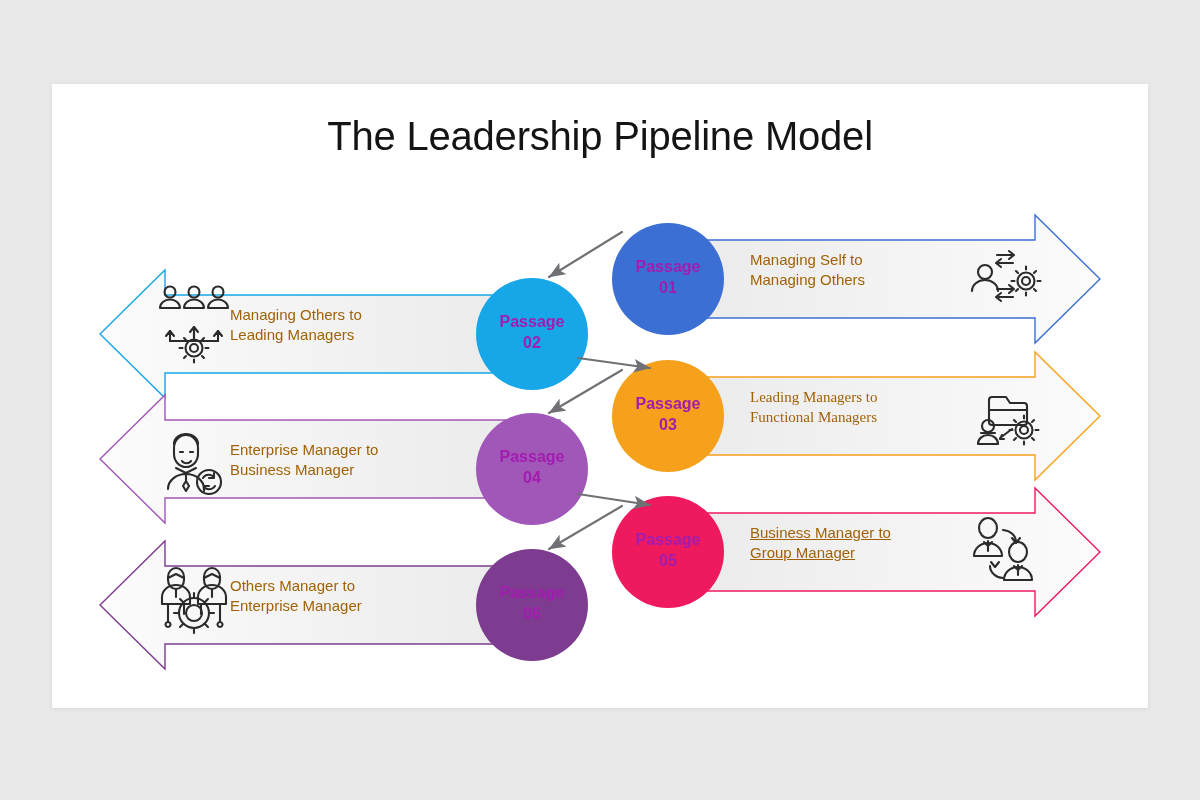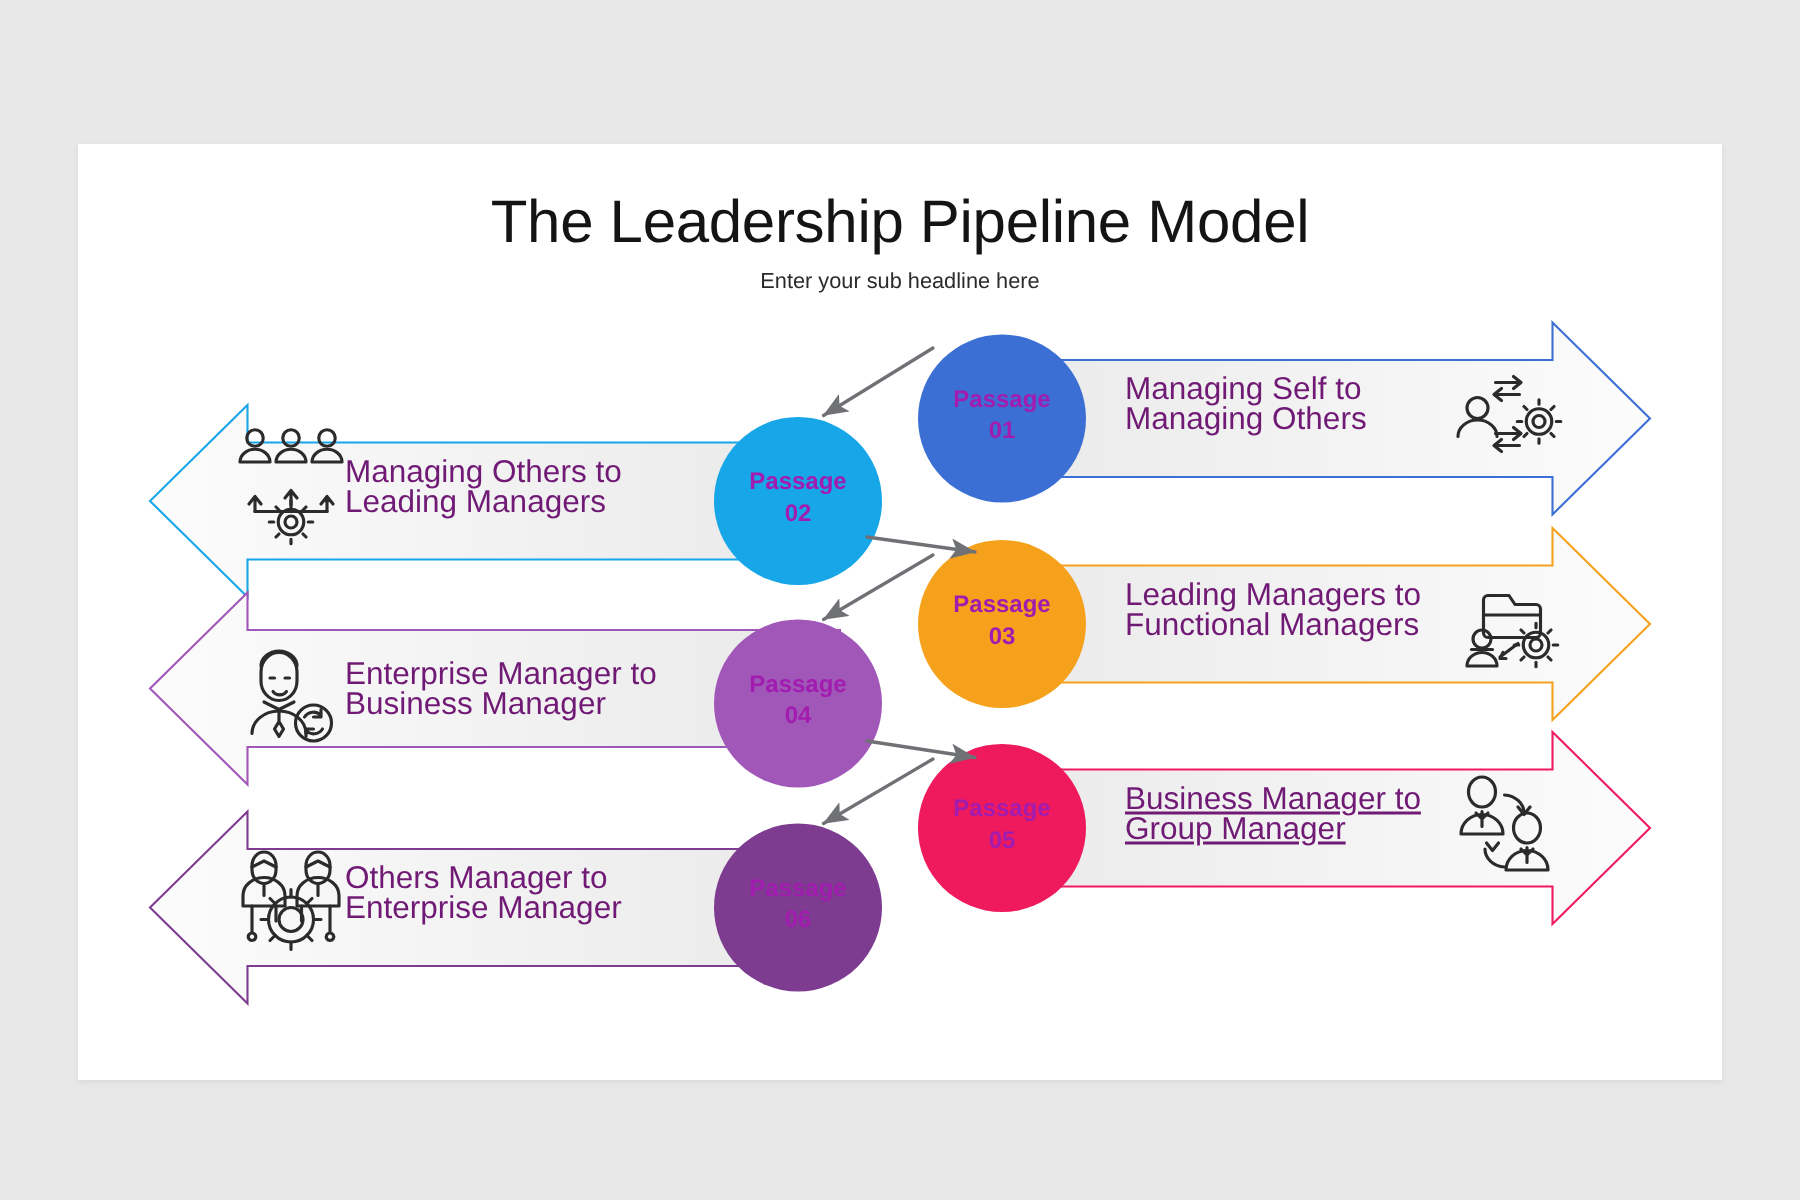--- a/index.html
+++ b/index.html
@@ -8,21 +8,21 @@
     width: 1200px;
     height: 800px;
     background: #e8e8e8;
     font-family: "Liberation Sans", sans-serif;
     overflow: hidden;
   }
 
   #slide-card {
     position: absolute;
     left: 52px;
-    top: 96px;
+    top: 84px;
     width: 1096px;
     height: 624px;
     background: #ffffff;
     box-shadow: 0 1px 4px rgba(0,0,0,0.07);
     text-decoration: underline;
   }
 
   #title {
     position: absolute;
     left: 0;
@@ -49,23 +49,23 @@
   #diagram {
     position: absolute;
     left: 0;
     top: 0;
     width: 1200px;
     height: 800px;
   }
 
   .row-text {
     position: absolute;
-    font-size: 21px;
+    font-size: 15px;
     line-height: 20px;
-    color: #701a75;
+    color: #a16207;
     white-space: pre-line;
   }
   .row-text.left-align { text-align: left; }
   .row-text.right-align { }
 
   .circle-label {
     position: absolute;
     text-align: center;
     color: #a21caf;
     font-weight: bold;
@@ -73,21 +73,20 @@
     line-height: 21px;
     pointer-events: none;
     white-space: pre-line;
   }
 </style>
 </head>
 <body>
 
 <div id="slide-card">
   <div id="title">The Leadership Pipeline Model</div>
-  <div id="subtitle">Enter your sub headline here</div>
 </div>
 
 <svg id="diagram" viewBox="0 0 1200 800" xmlns="http://www.w3.org/2000/svg">
   <defs>
     <linearGradient id="bandR" x1="0" y1="0" x2="1" y2="0">
       <stop offset="0%" stop-color="#e9e9e9"></stop>
       <stop offset="60%" stop-color="#f4f4f4"></stop>
       <stop offset="100%" stop-color="#fcfcfc"></stop>
     </linearGradient>
     <linearGradient id="bandL" x1="1" y1="0" x2="0" y2="0">
@@ -165,21 +164,21 @@
       <path d="M981,433 h14"></path>
       <path d="M1012,429 l-12,9 M1002,435 l-2,4 4,0"></path>
       <circle cx="1024" cy="430" r="8.5"></circle>
       <circle cx="1024" cy="430" r="4"></circle>
       <path d="M1024,418.5 v-3 M1024,441.5 v3 M1012.5,430 h-3 M1035.5,430 h3
                M1016,422 l-2,-2 M1032,438 l2,2 M1032,422 l2,-2 M1016,438 l-2,2"></path>
     </g>
     <circle cx="668" cy="416" r="56" fill="#f5a11c"></circle>
   </g>
   <foreignObject x="750" y="387" width="250" height="60">
-    <div xmlns="http://www.w3.org/1999/xhtml" class="row-text left-align" style="position:static;">Leading Managers to
+    <div xmlns="http://www.w3.org/1999/xhtml" class="row-text left-align" style="position:static;font-family:Liberation Serif, serif;">Leading Managers to
 Functional Managers</div>
   </foreignObject>
   <foreignObject x="608" y="393" width="120" height="50">
     <div xmlns="http://www.w3.org/1999/xhtml" class="circle-label" style="position:static;">Passage
 03</div>
   </foreignObject>
 
   <g>
     <path d="M560,420 L165,420 L165,395 L100,459 L165,523 L165,498 L560,498 Z" fill="url(#bandL)" stroke="#a157b8" stroke-width="1.4" stroke-linejoin="miter"></path>
     <g stroke="#2b2b2b" fill="none" stroke-width="2.1" stroke-linecap="round" stroke-linejoin="round">

